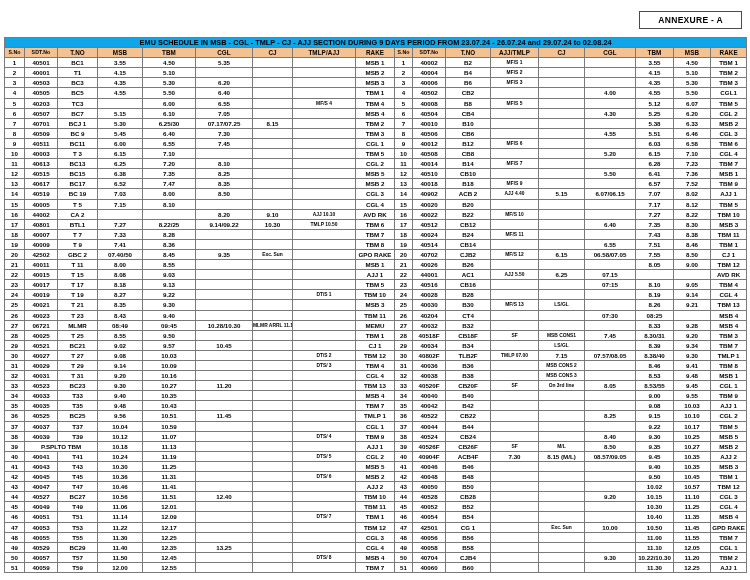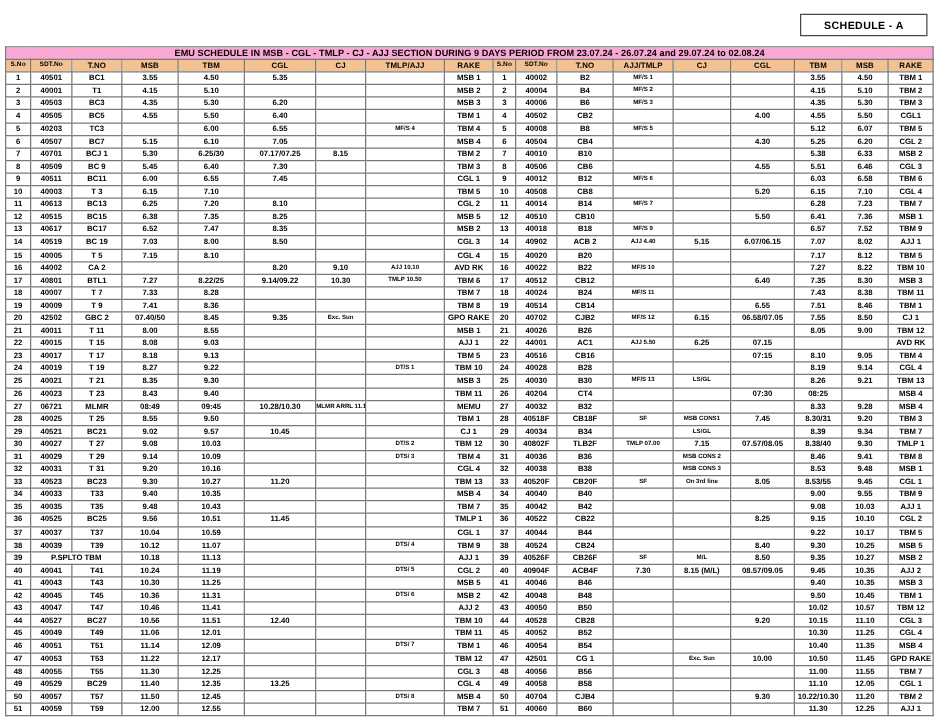--- a/index.html
+++ b/index.html
@@ -52,21 +52,21 @@
     padding: 0;
     height: 9.1px;
     line-height: 9.1px;
     text-align: center;
     vertical-align: middle;
     white-space: nowrap;
     overflow: hidden;
     font-weight: bold;
   }
   .title-cell {
-    background: #f9a8d4;
+    background: #0ea5e9;
     font-size: 7.3px;
     font-weight: bold;
     height: 13px;
     line-height: 13px;
     letter-spacing: 0.05px;
     border: 0.6px solid #6e6e6e;
   }
   .hdr th {
     background: #f4c193;
     font-size: 6.3px;
@@ -80,21 +80,21 @@
   }
   td.lft { text-align: left; padding-left: 3px; }
   td.tiny { font-size: 4.9px; font-weight: bold; }
 </style>
 </head>
 <body>
 
 <div id="page">
 
   <div class="annex-row">
-    <div class="annex-box">SCHEDULE - A</div>
+    <div class="annex-box">ANNEXURE - A</div>
   </div>
 
   <div class="sheet">
     <table class="grid">
       <colgroup>
         <col style="width:20px">
           <col style="width:33px">
           <col style="width:40px">
         <col style="width:45px">
           <col style="width:53px">

